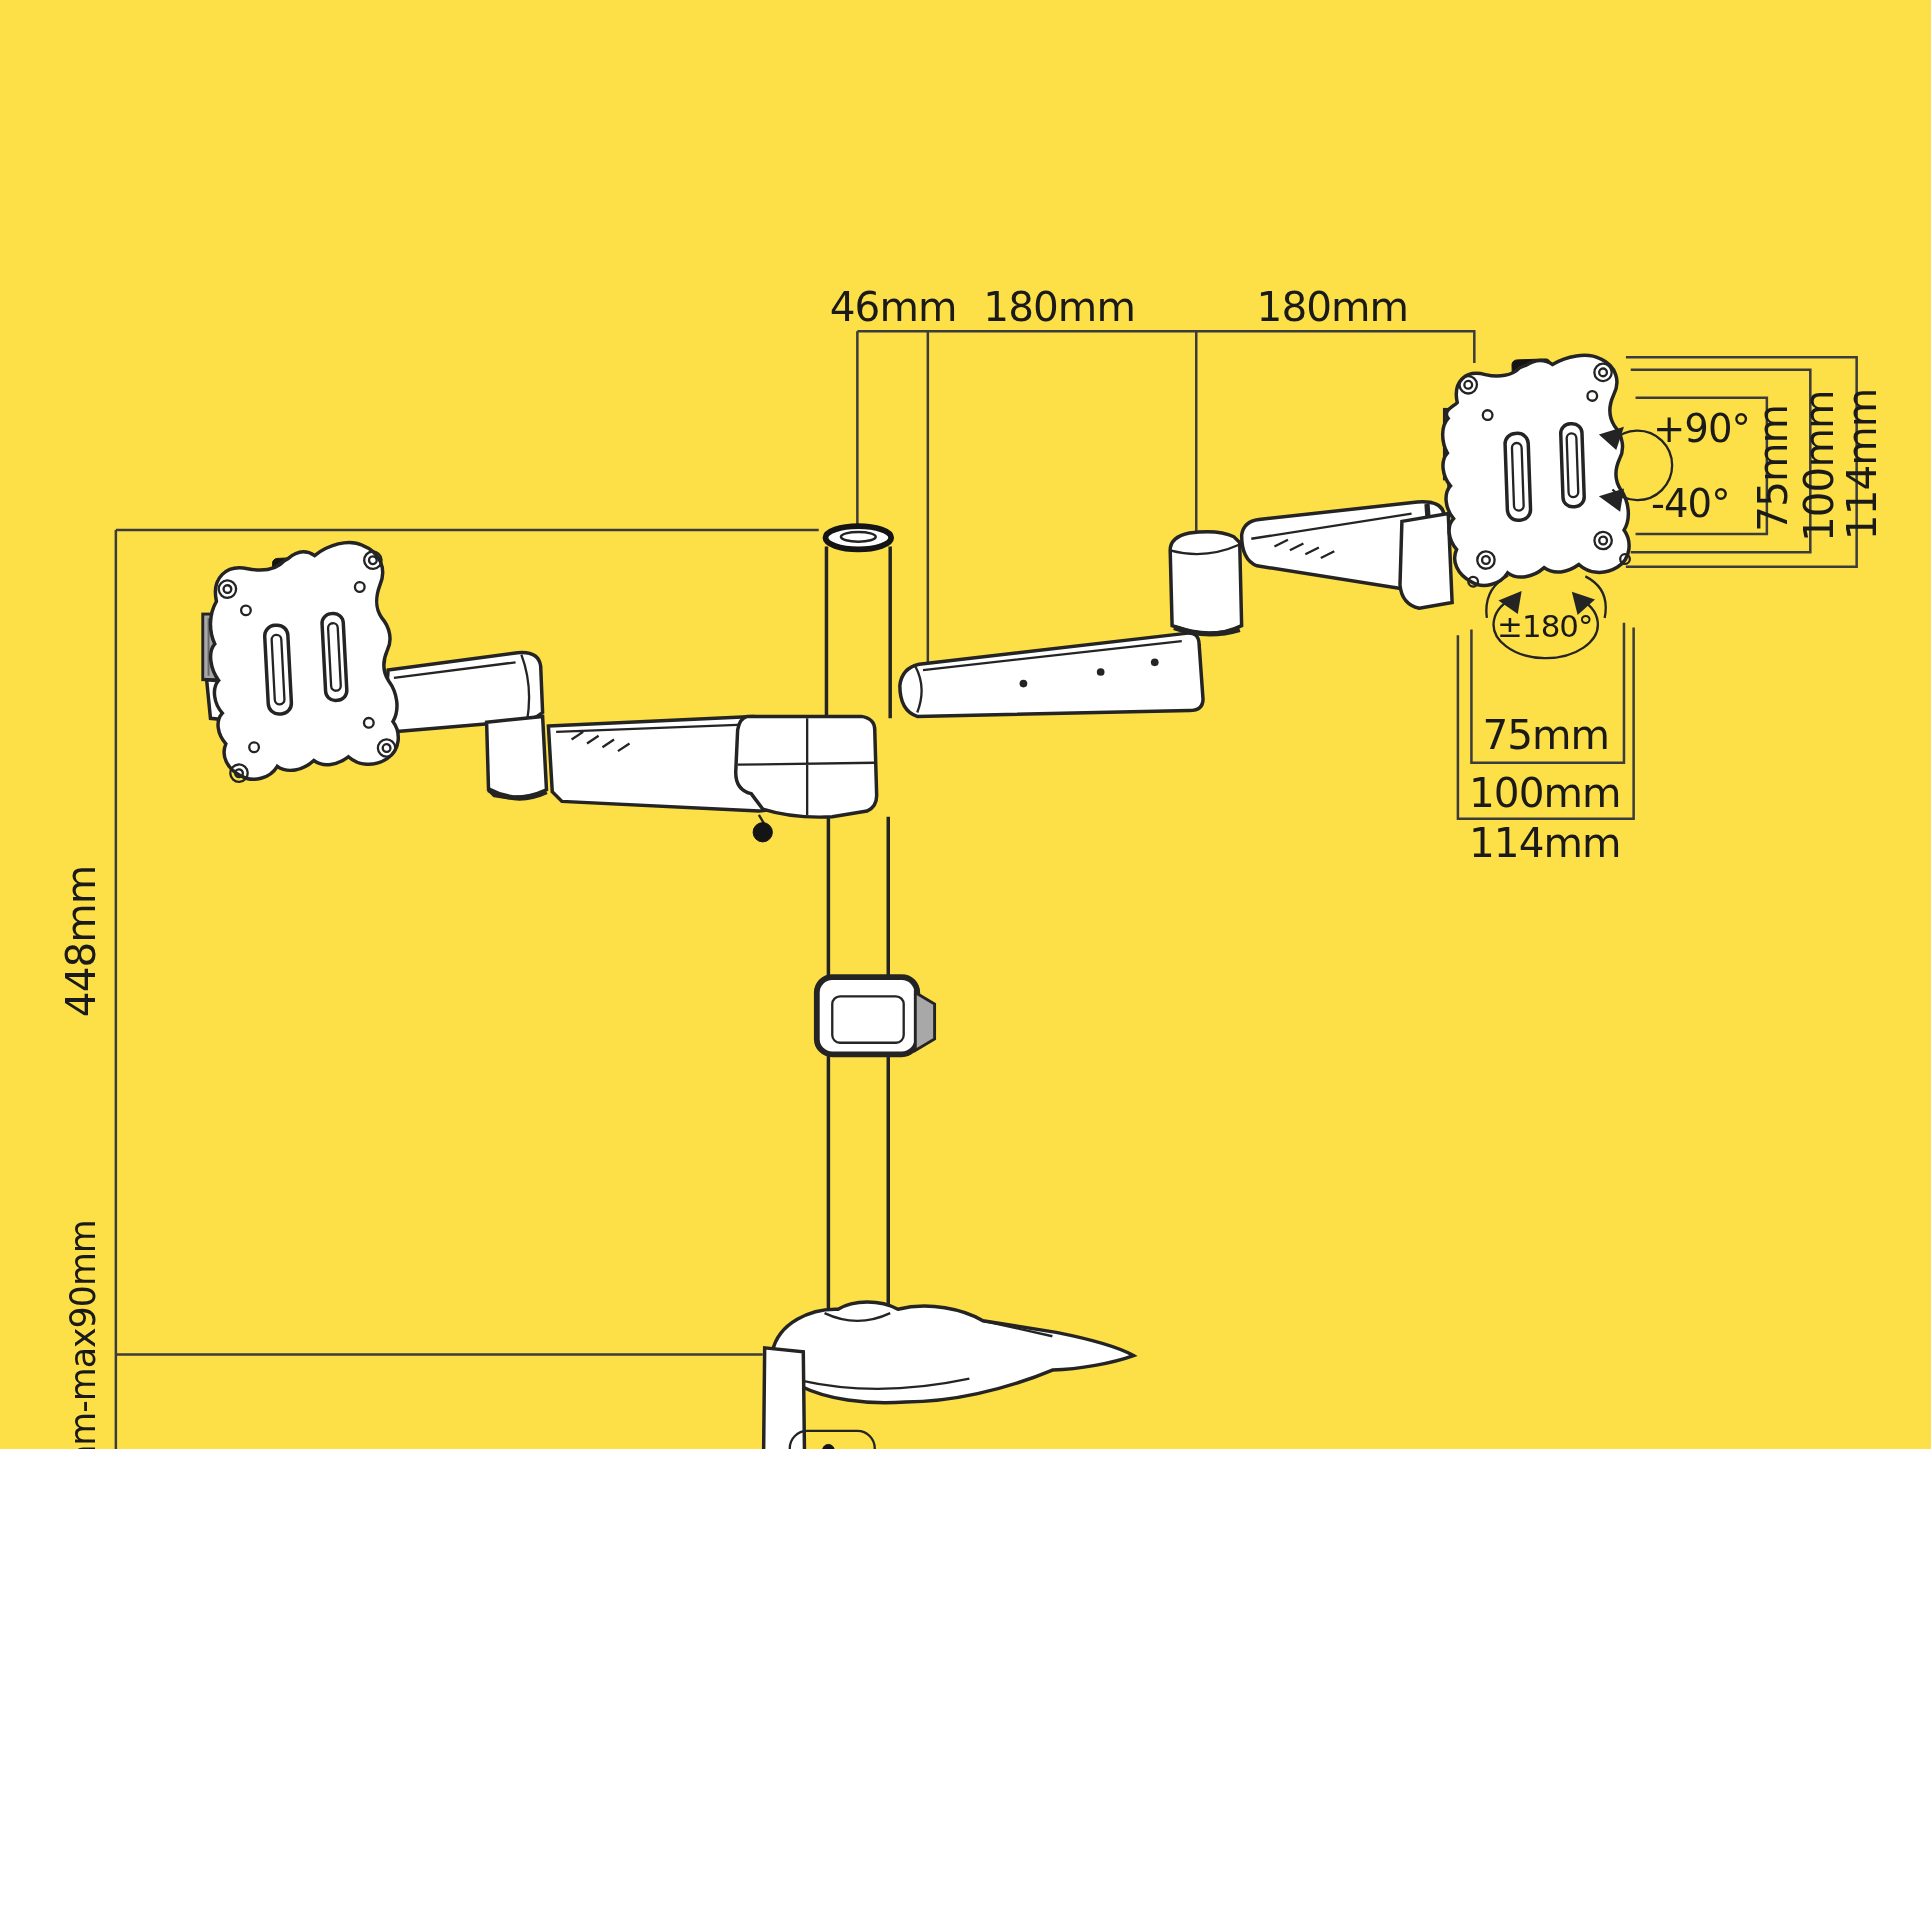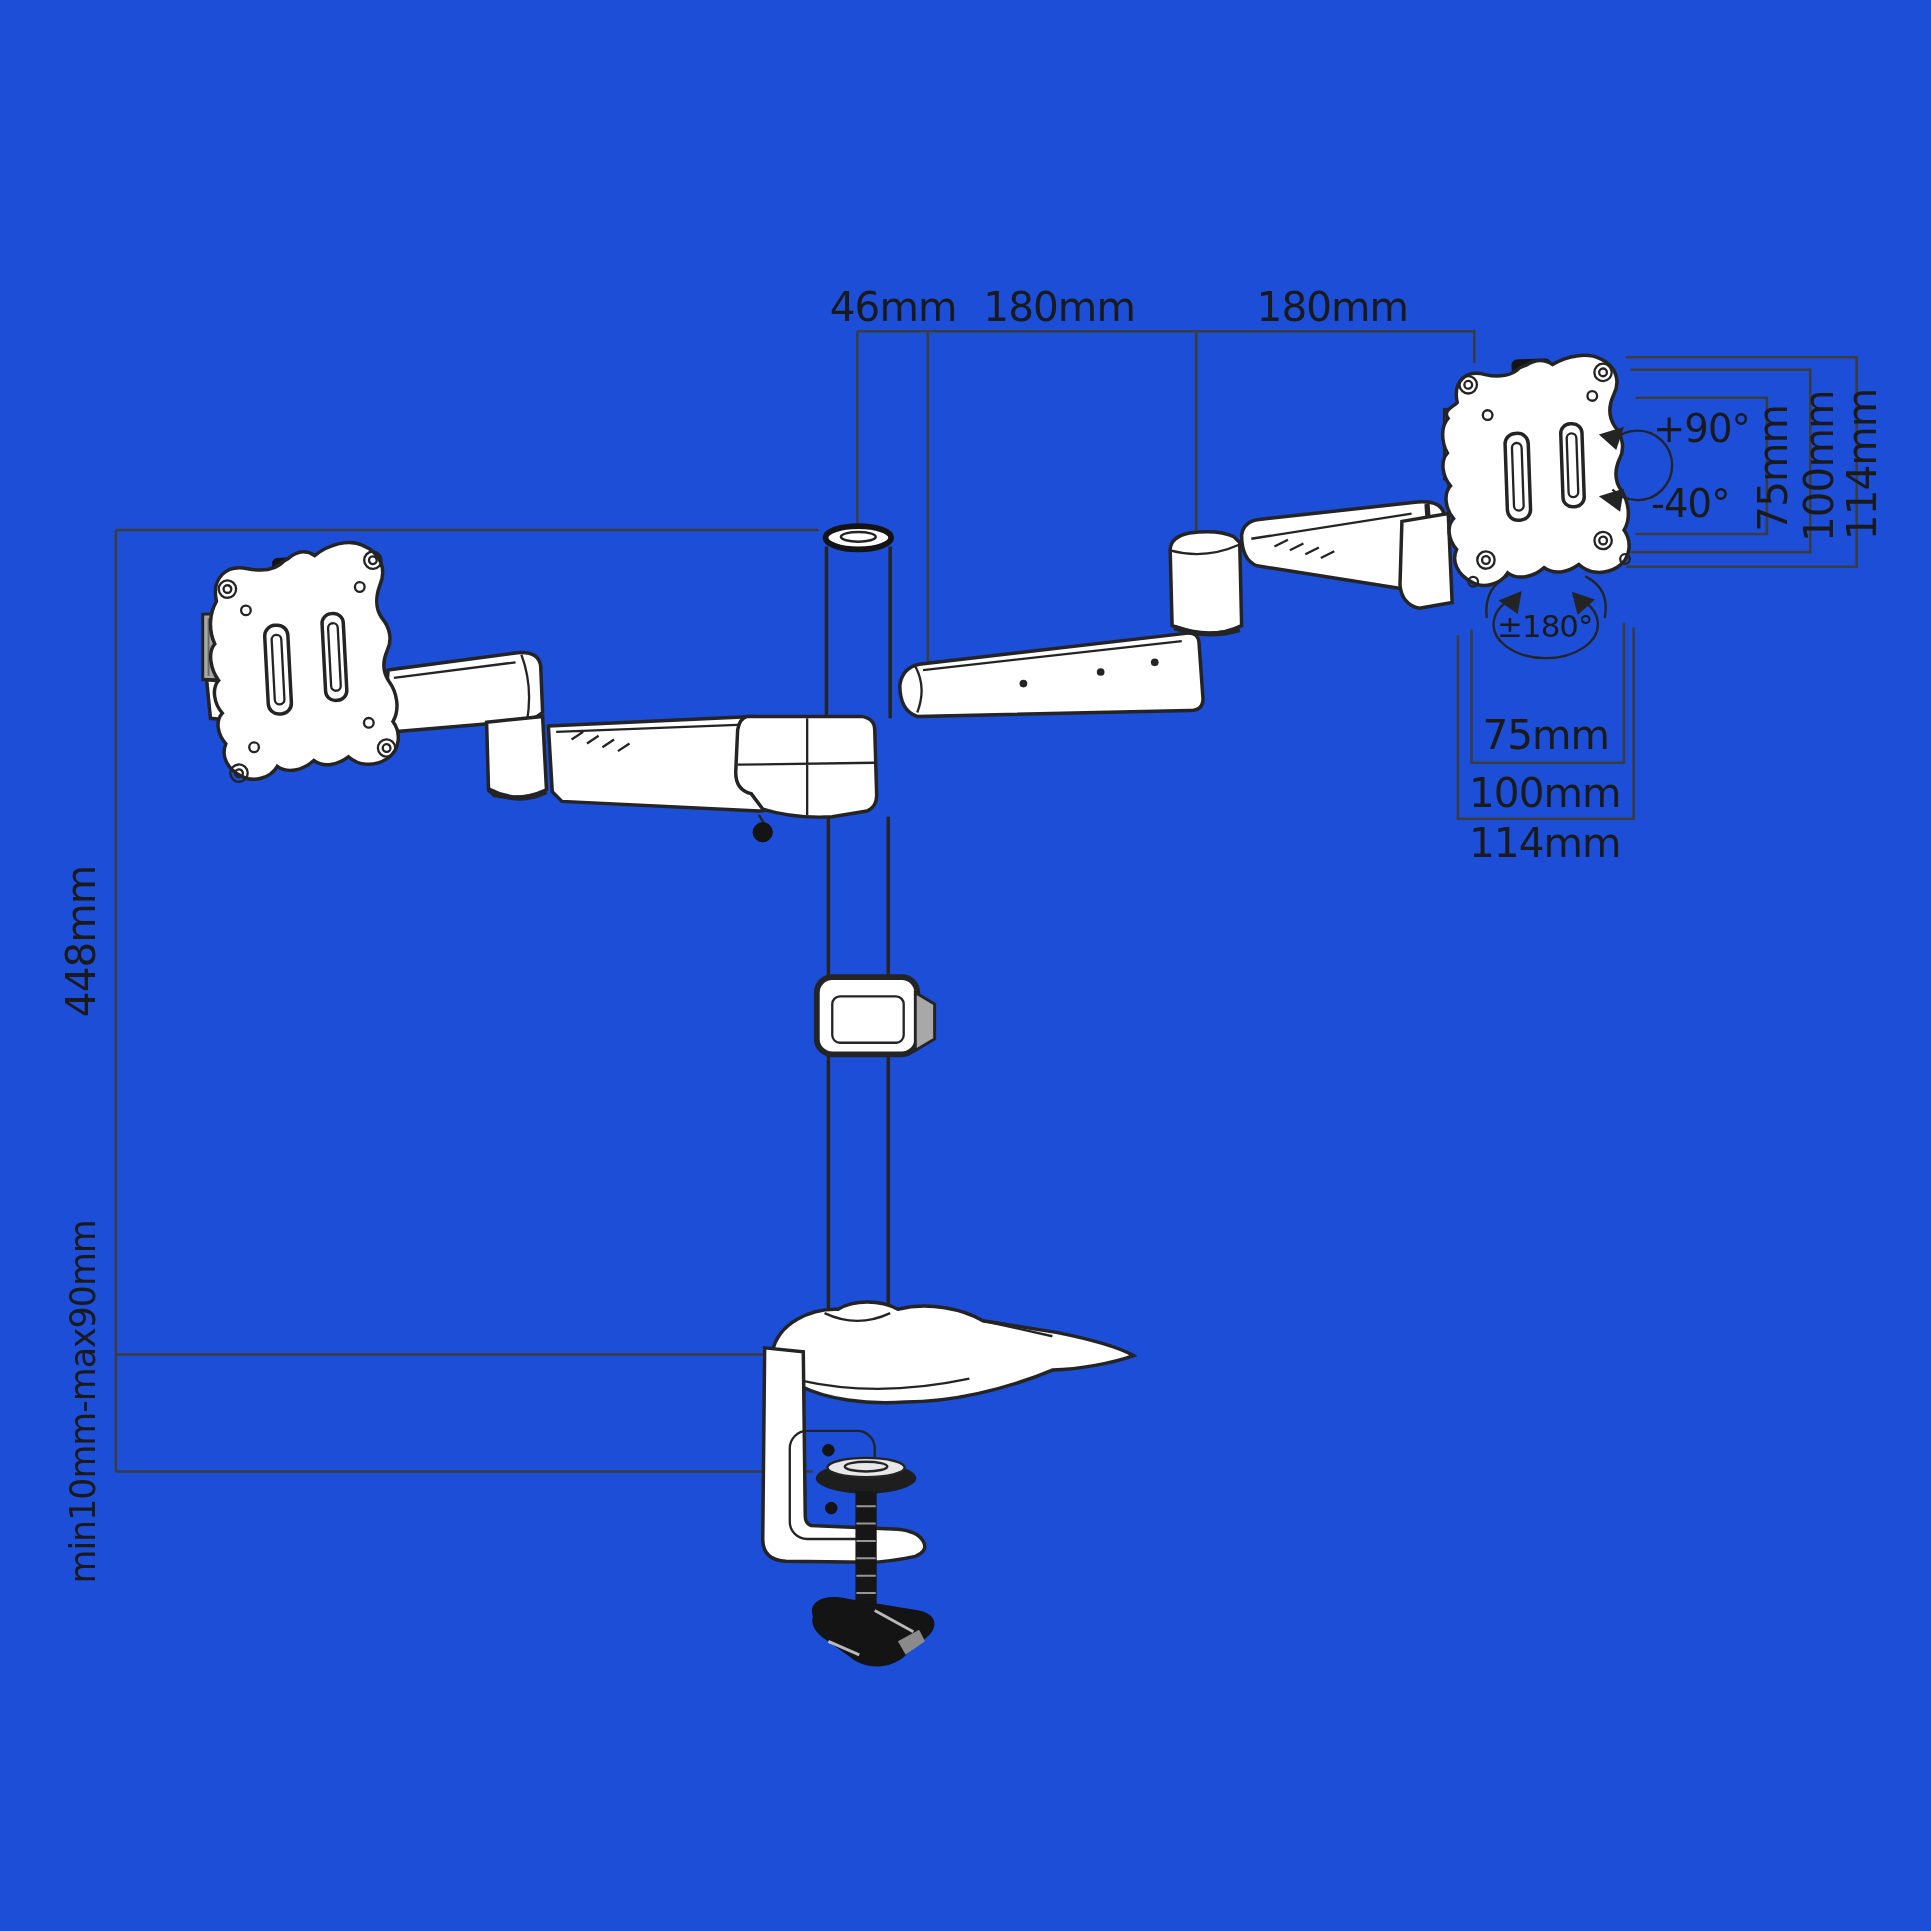--- a/index.html
+++ b/index.html
@@ -1,16 +1,16 @@
 <!DOCTYPE html>
 <html><head>
 <meta charset="utf-8">
 <style>
   html,body{margin:0;padding:0;background:#ffffff;}
-  .canvas{position:relative;width:1931px;height:1931px;background:#1d4ed8;overflow:hidden;}
+  .canvas{position:relative;width:1931px;height:1449px;background:#fde047;overflow:hidden;}
   svg{display:block;width:1931px;height:1931px;}
   text{font-family:"DejaVu Sans","Liberation Sans",sans-serif;fill:#1a1a1a;letter-spacing:-1px;}
   .dim{font-size:42px;}
   .dim-long{font-size:36px;}
   .dim-angle{font-size:40px;}
   .dim-rot{font-size:42px;}
   .dim-swivel{font-size:32px;}
   .ln{stroke:#3c3c3c;stroke-width:2.6;fill:none;}
   .st{stroke:#242424;stroke-width:3.6;fill:#ffffff;}
   .st-n{stroke:#242424;stroke-width:3.6;fill:none;}

